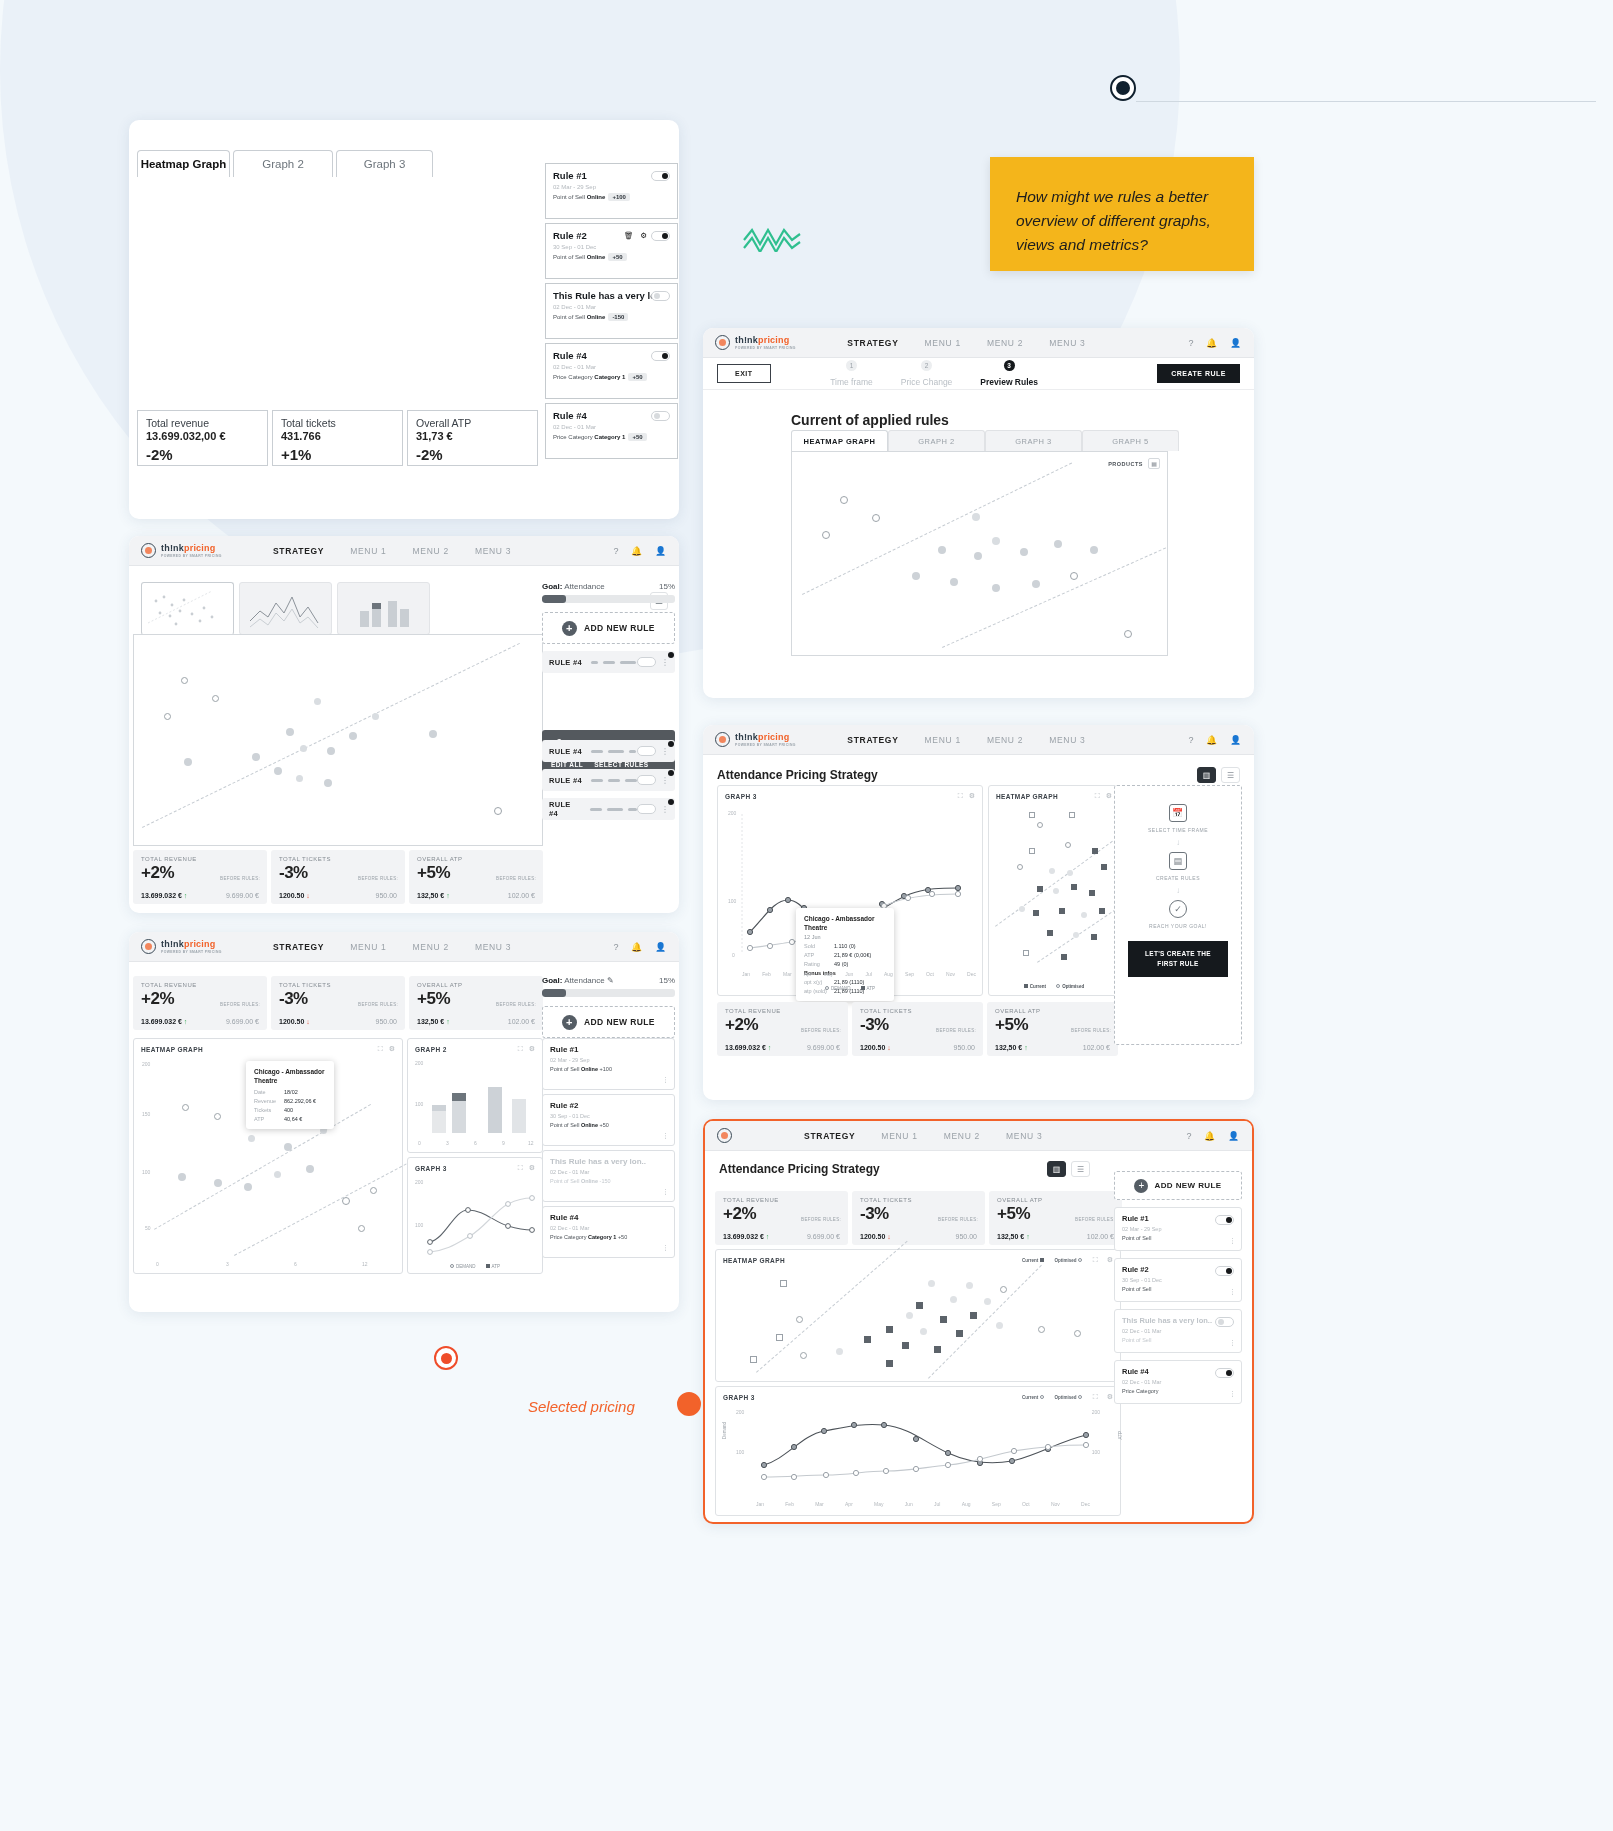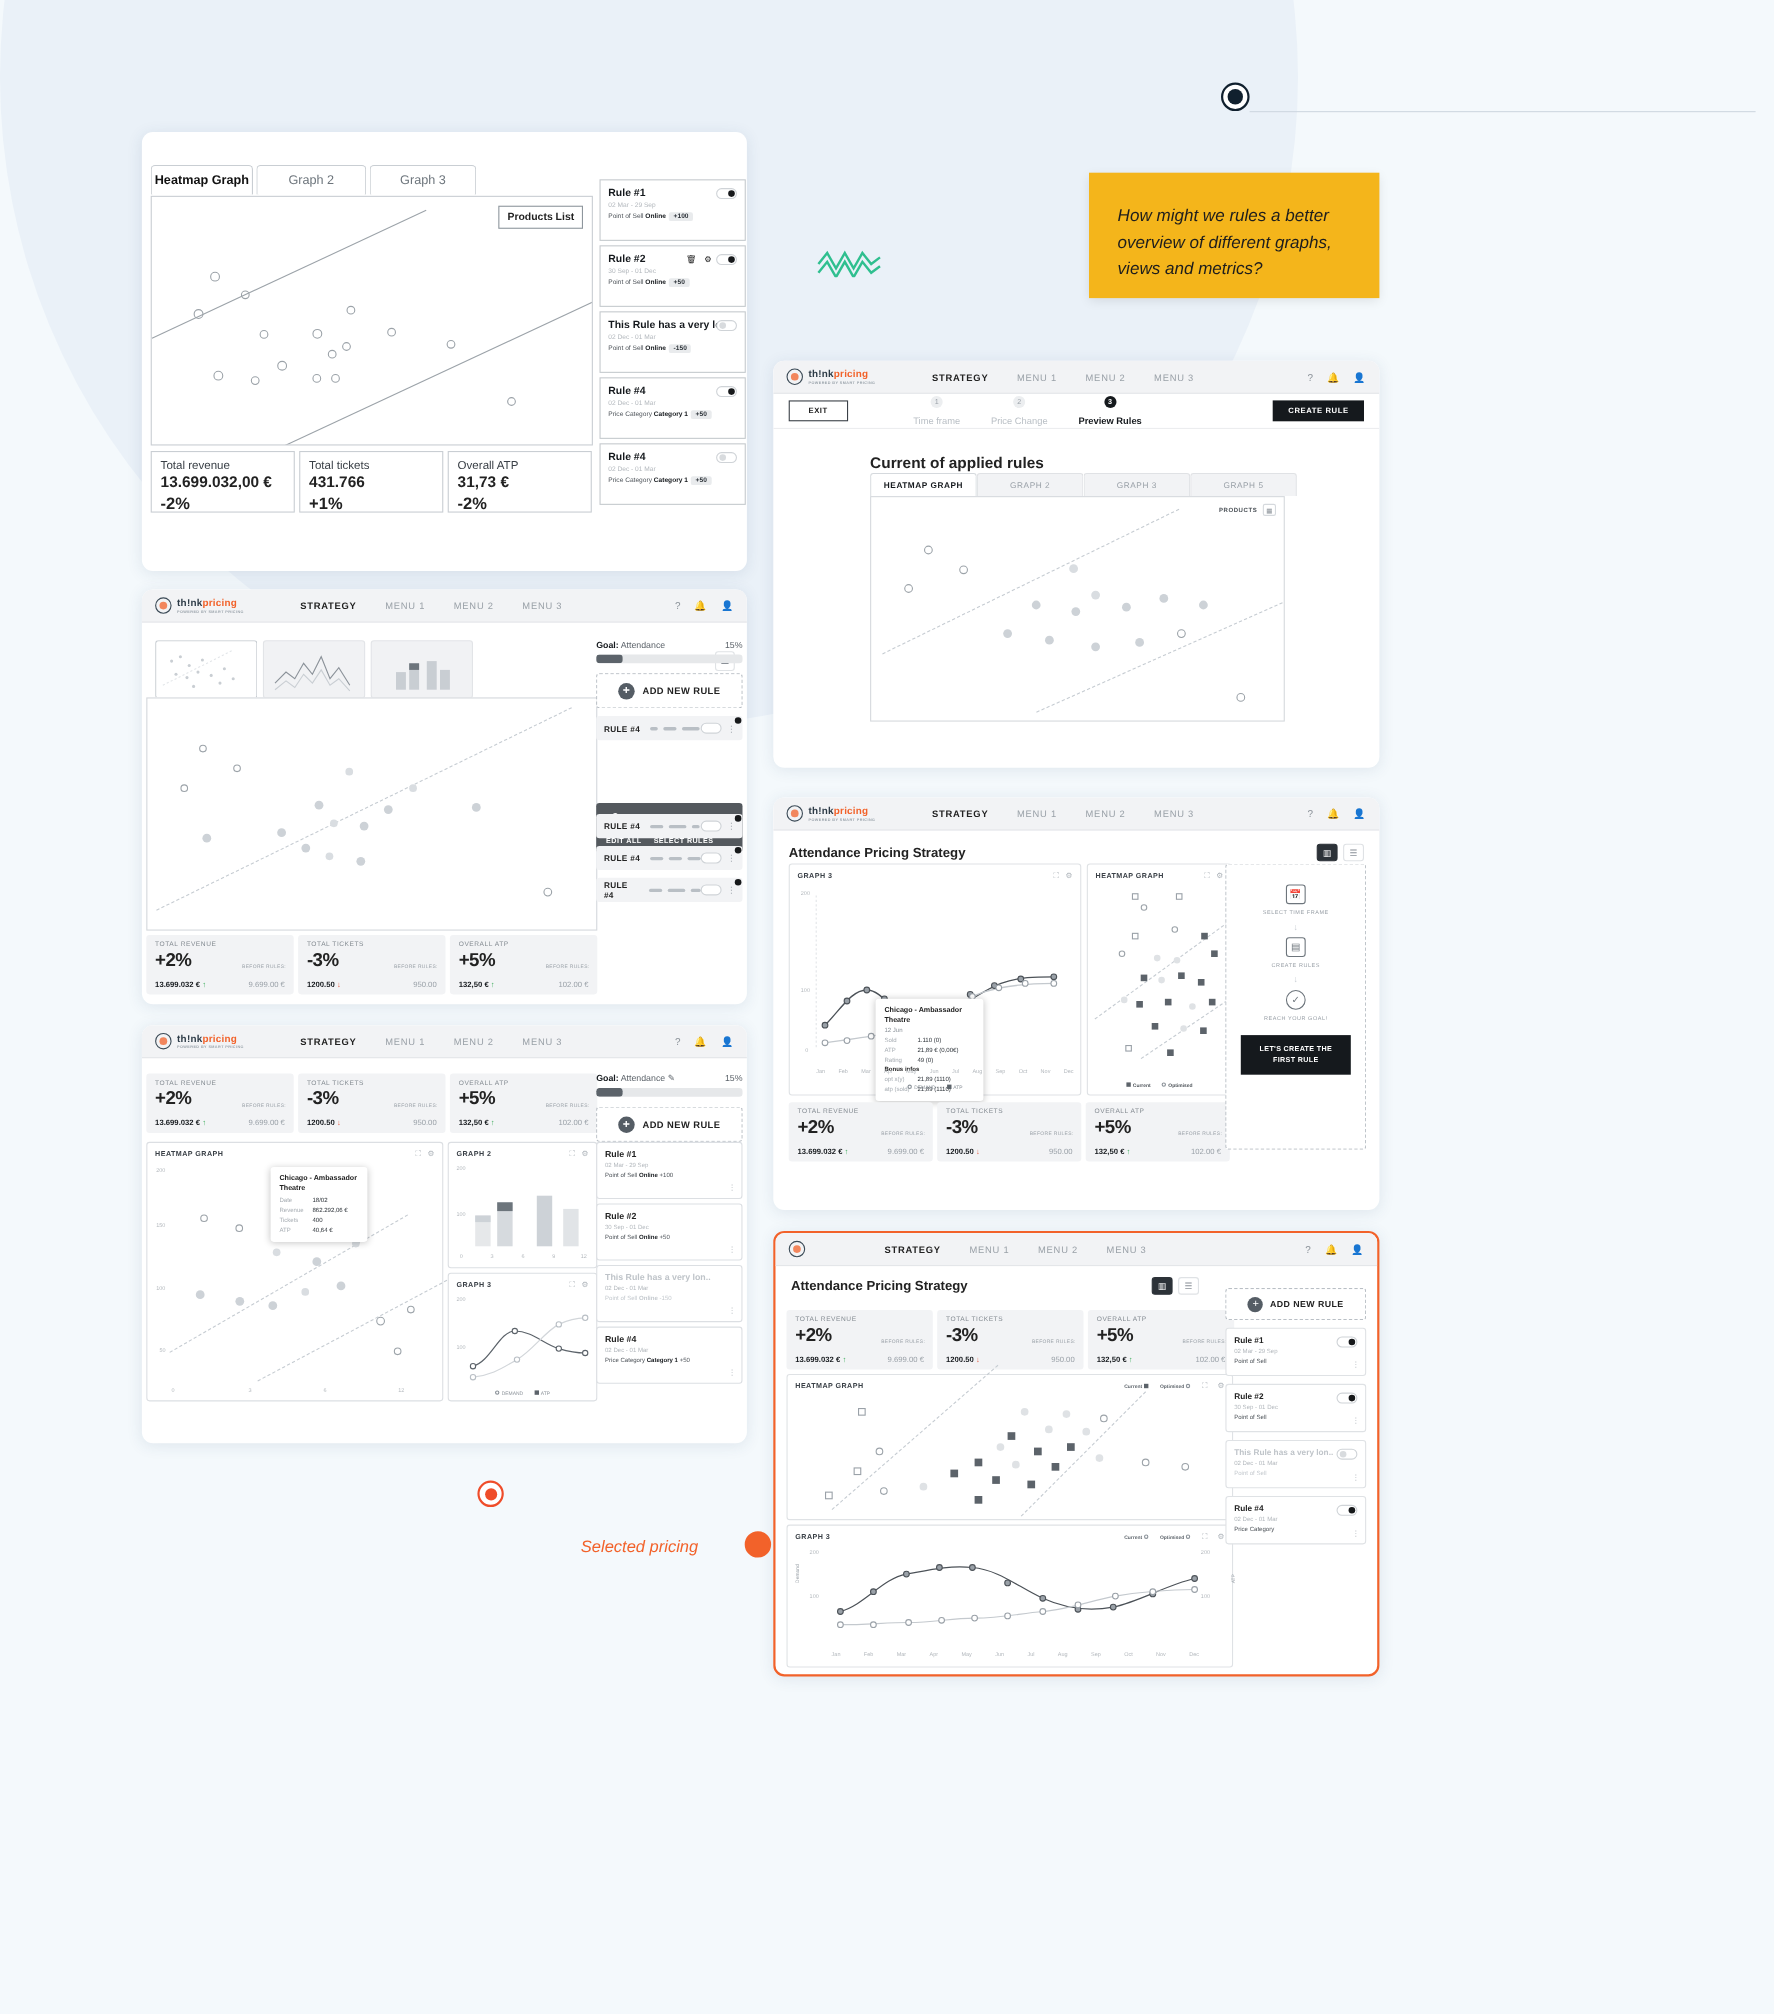--- a/index.html
+++ b/index.html
@@ -36,21 +36,21 @@
   #c1 .tab{border:1px solid #c9ced3;border-bottom:none;border-radius:4px 4px 0 0;padding:7px 0;
            text-align:center;font-size:11.5px;color:#6d757c;background:#fff;}
   #c1 .tab.on{font-weight:700;color:#111;}
   #c1 .t1{width:93px;} #c1 .t2{width:100px;margin-left:3px;} #c1 .t3{width:97px;margin-left:3px;}
   #c1 .plot{position:absolute;left:8px;top:58px;width:402px;height:227px;border:1px solid #c9ced3;overflow:hidden;}
   #c1 .prodbtn{position:absolute;right:8px;top:8px;border:1px solid #8e969d;background:#fff;
                font-size:9.5px;font-weight:700;padding:4px 7px;}
   #c1 .kpis{position:absolute;left:8px;top:290px;display:flex;gap:4px;}
   #c1 .kpi{width:131px;height:56px;border:1px solid #c9ced3;padding:6px 8px;}
   #c1 .kpi .k1{font-size:10.5px;color:#3a4047;}
-  #c1 .kpi .k2{font-size:14px;font-weight:700;margin-top:1px;}
+  #c1 .kpi .k2{font-size:11px;font-weight:700;margin-top:1px;}
   #c1 .kpi .k3{font-size:15px;font-weight:700;margin-top:4px;}
   #c1 .rules{position:absolute;left:416px;top:43px;width:133px;}
   .rulecard{border:1px solid #c5cace;background:#fff;padding:6px 7px;margin-bottom:4px;position:relative;}
   .rulecard .rt{font-size:9.5px;font-weight:700;color:#15191d;}
   .rulecard .rd{font-size:6px;color:#b3b8bd;margin-top:3px;}
   .rulecard .rl{font-size:6px;color:#4c5258;margin-top:4px;}
   .rulecard .rl b{color:#15191d;}
   .rulecard .chip{background:#e9ebed;color:#2c3238;font-weight:700;padding:1px 4px;margin-left:3px;border-radius:2px;}
   .tgl{width:19px;height:10px;border-radius:6px;border:1px solid #cfd3d7;position:absolute;right:7px;top:7px;background:#fff;}
   .tgl i{position:absolute;width:6px;height:6px;border-radius:50%;background:#17191b;top:1px;right:1.5px;}
@@ -217,41 +217,20 @@
   <polyline points="2,26 10,16 18,30 26,16 34,30 42,16 50,26 58,20" fill="none" stroke="#2fbf8f" stroke-width="2.2"></polyline>
 </svg>
 
 <div class="win" id="c1">
   <div class="tabs">
     <div class="tab t1 on">Heatmap Graph</div>
     <div class="tab t2">Graph 2</div>
     <div class="tab t3">Graph 3</div>
   </div>
 
-  <div class="plot">
-    <div class="ln" style="left:0;top:128px;width:275px;transform:rotate(-25deg);"></div>
-    <div class="ln" style="left:120px;top:226px;width:340px;transform:rotate(-25deg);"></div>
-    <div class="prodbtn">Products List</div>
-    <div class="dot oc" style="left:53px;top:68px;width:9px;height:9px;"></div>
-    <div class="dot oc" style="left:81px;top:85px;width:8px;height:8px;"></div>
-    <div class="dot oc" style="left:38px;top:102px;width:9px;height:9px;"></div>
-    <div class="dot oc" style="left:177px;top:99px;width:8px;height:8px;"></div>
-    <div class="dot oc" style="left:214px;top:119px;width:8px;height:8px;"></div>
-    <div class="dot oc" style="left:98px;top:121px;width:8px;height:8px;"></div>
-    <div class="dot oc" style="left:146px;top:120px;width:9px;height:9px;"></div>
-    <div class="dot oc" style="left:173px;top:132px;width:8px;height:8px;"></div>
-    <div class="dot oc" style="left:160px;top:139px;width:8px;height:8px;"></div>
-    <div class="dot oc" style="left:268px;top:130px;width:8px;height:8px;"></div>
-    <div class="dot oc" style="left:114px;top:149px;width:9px;height:9px;"></div>
-    <div class="dot oc" style="left:56px;top:158px;width:9px;height:9px;"></div>
-    <div class="dot oc" style="left:90px;top:163px;width:8px;height:8px;"></div>
-    <div class="dot oc" style="left:146px;top:161px;width:8px;height:8px;"></div>
-    <div class="dot oc" style="left:163px;top:161px;width:8px;height:8px;"></div>
-    <div class="dot oc" style="left:323px;top:182px;width:8px;height:8px;"></div>
-  </div>
 
   <div class="kpis">
     <div class="kpi">
       <div class="k1">Total revenue</div>
       <div class="k2">13.699.032,00 €</div>
       <div class="k3">-2%</div>
     </div>
     <div class="kpi">
       <div class="k1">Total tickets</div>
       <div class="k2">431.766</div>

